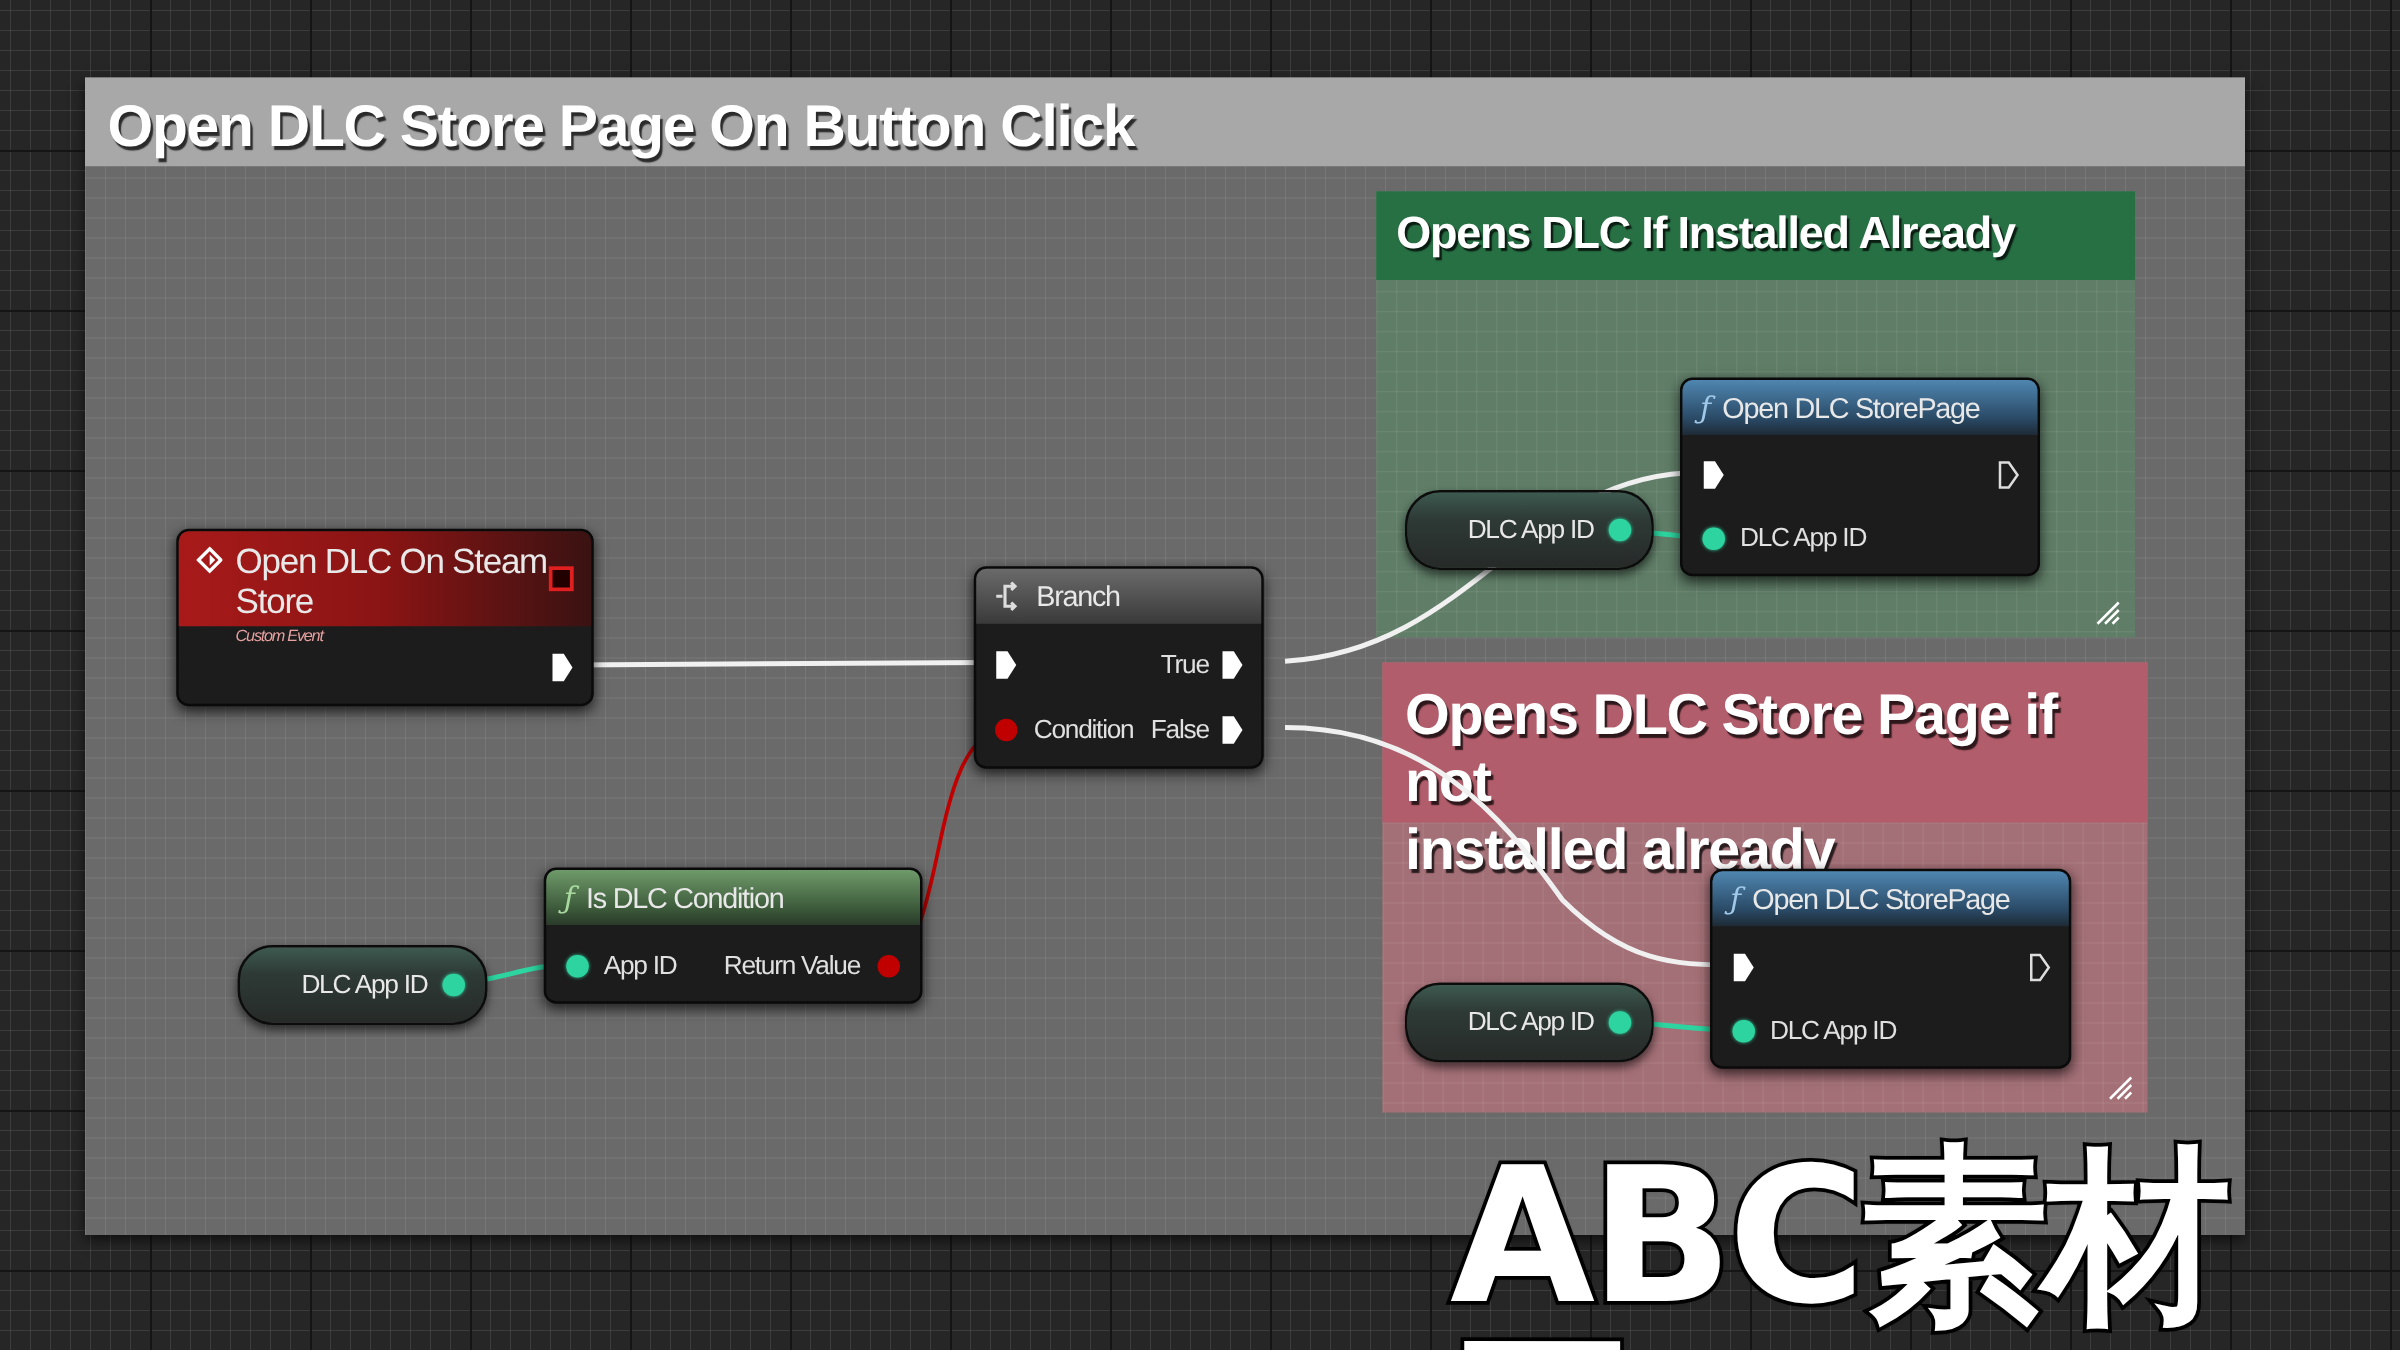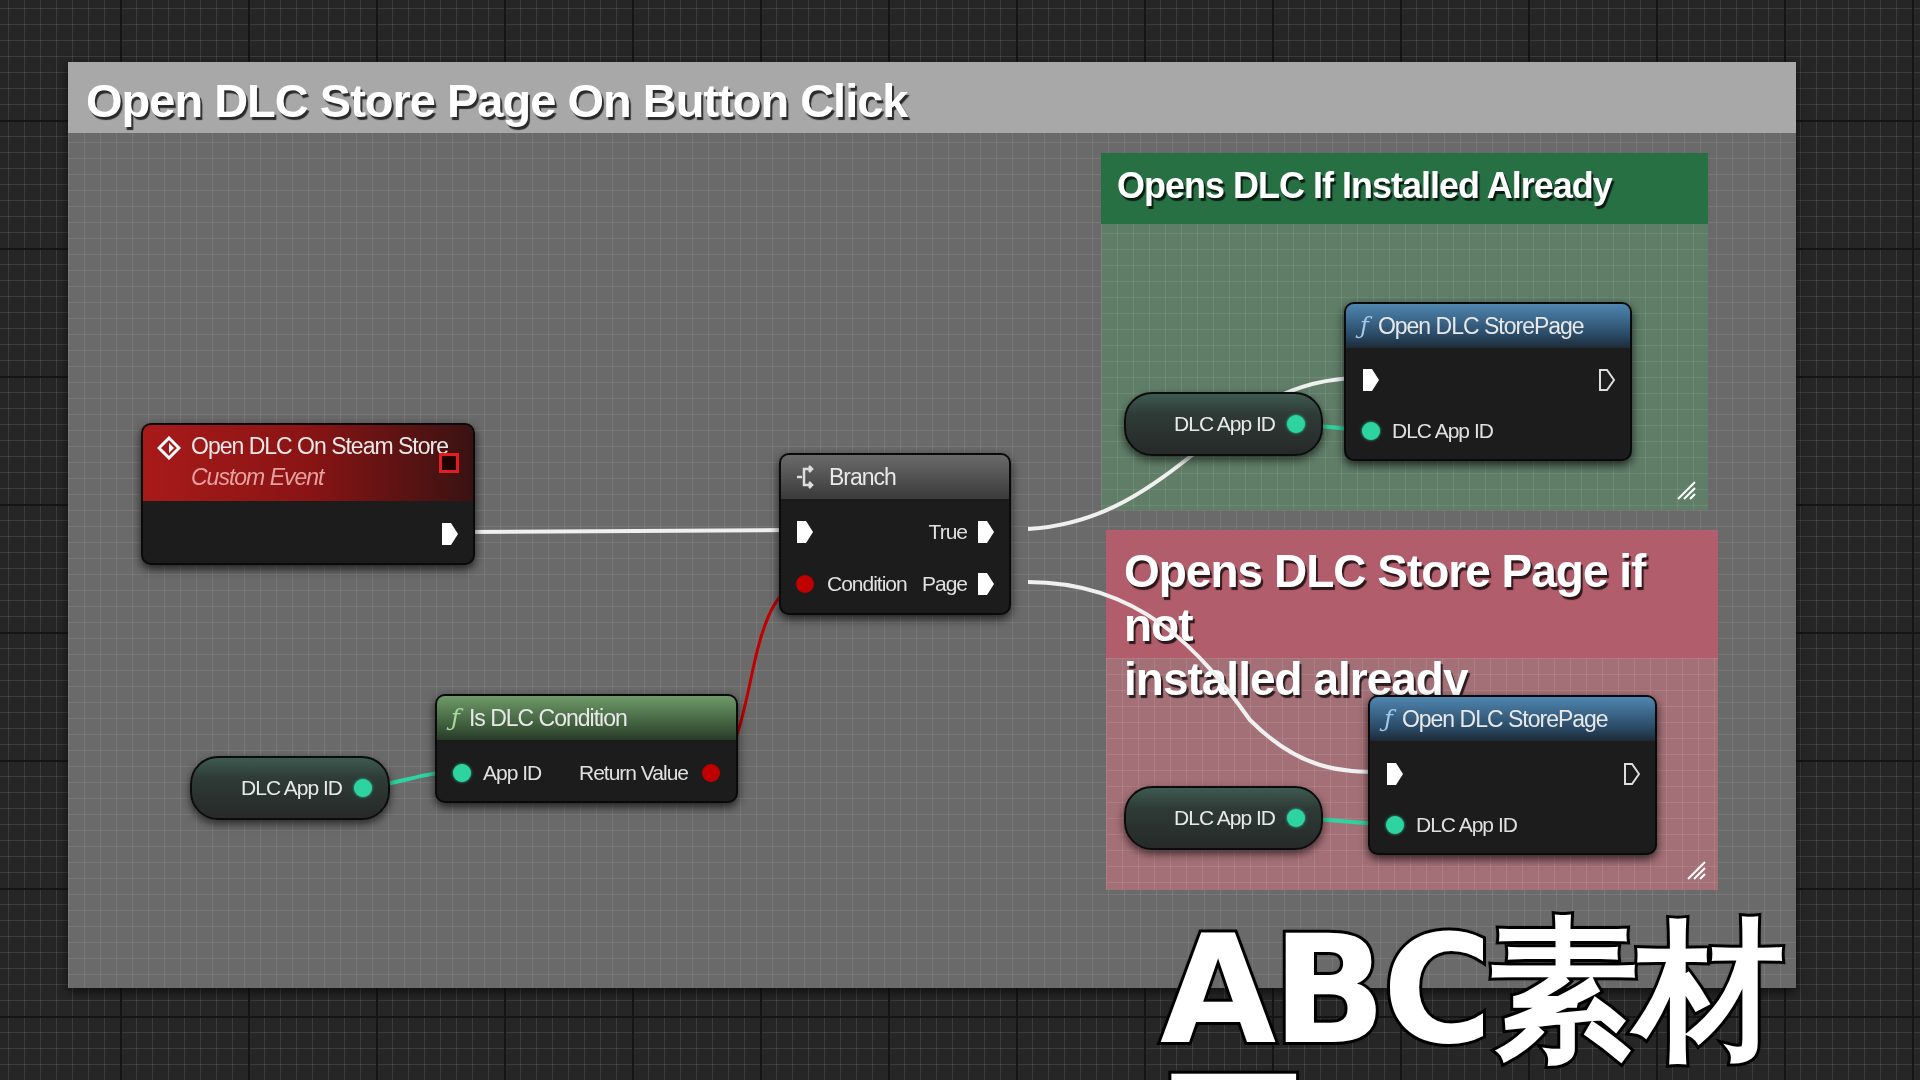--- a/index.html
+++ b/index.html
@@ -114,22 +114,22 @@
   <path d="M1289 818 C1330 818, 1350 824, 1394 824" stroke="#2dd4a0" stroke-width="4" fill="none"></path>
 </svg>
 
 <div class="node" style="left:141px; top:423px; width:334px; height:142px;">
   <div class="node-header" style="height:76px; background:linear-gradient(90deg,#a81a1a 0%, #8a1414 50%, #3a1212 100%); align-items:flex-start; padding-top:8px;">
     <svg width="24" height="24" viewBox="0 0 24 24" style="margin-top:3px;">
       <path d="M12 2 L22 12 L12 22 L2 12 Z" fill="none" stroke="#fff" stroke-width="3"></path>
       <path d="M12 7 L17 12 L12 17 Z" fill="#fff"></path>
     </svg>
     <div>
-      <div style="font-size:23px;">Open DLC On Steam Store</div>
-      <div style="font-size:23px; font-style:italic; color:#e6a0a0; margin-top:4px;">Custom Event</div>
+      <div style="font-size:28px;">Open DLC On Steam Store</div>
+      <div style="font-size:13px; font-style:italic; color:#e6a0a0; margin-top:4px;">Custom Event</div>
     </div>
   </div>
   <div class="abs" style="right:14px; top:28px; width:14px; height:14px; border:3px solid #e02020; background:#200;"></div>
   <svg class="exec-pin" style="right:14px; top:97px;" viewBox="0 0 18 24">
     <path d="M1 1 L10 1 L17 12 L10 23 L1 23 Z" fill="#fff"></path>
   </svg>
 </div>
 
 <div class="node" style="left:779px; top:453px; width:232px; height:162px;">
   <div class="node-header" style="height:44px; background:linear-gradient(180deg,#6a6a6a,#3a3a3a);">
@@ -140,21 +140,21 @@
   </div>
   <svg class="exec-pin" style="left:15px; top:65px;" viewBox="0 0 18 24">
     <path d="M1 1 L10 1 L17 12 L10 23 L1 23 Z" fill="#fff"></path>
   </svg>
   <span class="pin-label" style="right:42px; top:65px;">True</span>
   <svg class="exec-pin" style="right:14px; top:65px;" viewBox="0 0 18 24">
     <path d="M1 1 L10 1 L17 12 L10 23 L1 23 Z" fill="#fff"></path>
   </svg>
   <div class="data-pin pin-red" style="left:15px; top:120px;"></div>
   <span class="pin-label" style="left:46px; top:117px;">Condition</span>
-  <span class="pin-label" style="right:42px; top:117px;">Page</span>
+  <span class="pin-label" style="right:42px; top:117px;">False</span>
   <svg class="exec-pin" style="right:14px; top:117px;" viewBox="0 0 18 24">
     <path d="M1 1 L10 1 L17 12 L10 23 L1 23 Z" fill="#fff"></path>
   </svg>
 </div>
 
 <div class="node" style="left:435px; top:694px; width:303px; height:109px;">
   <div class="node-header" style="height:44px; background:linear-gradient(180deg,#6f9a6a,#3c5a3a 70%, #2a3a2a);">
     <span style="font-family:'DejaVu Serif', serif; font-style:italic; color:#a8d8a0; font-size:24px;">ƒ</span>
     <span>Is DLC Condition</span>
   </div>

